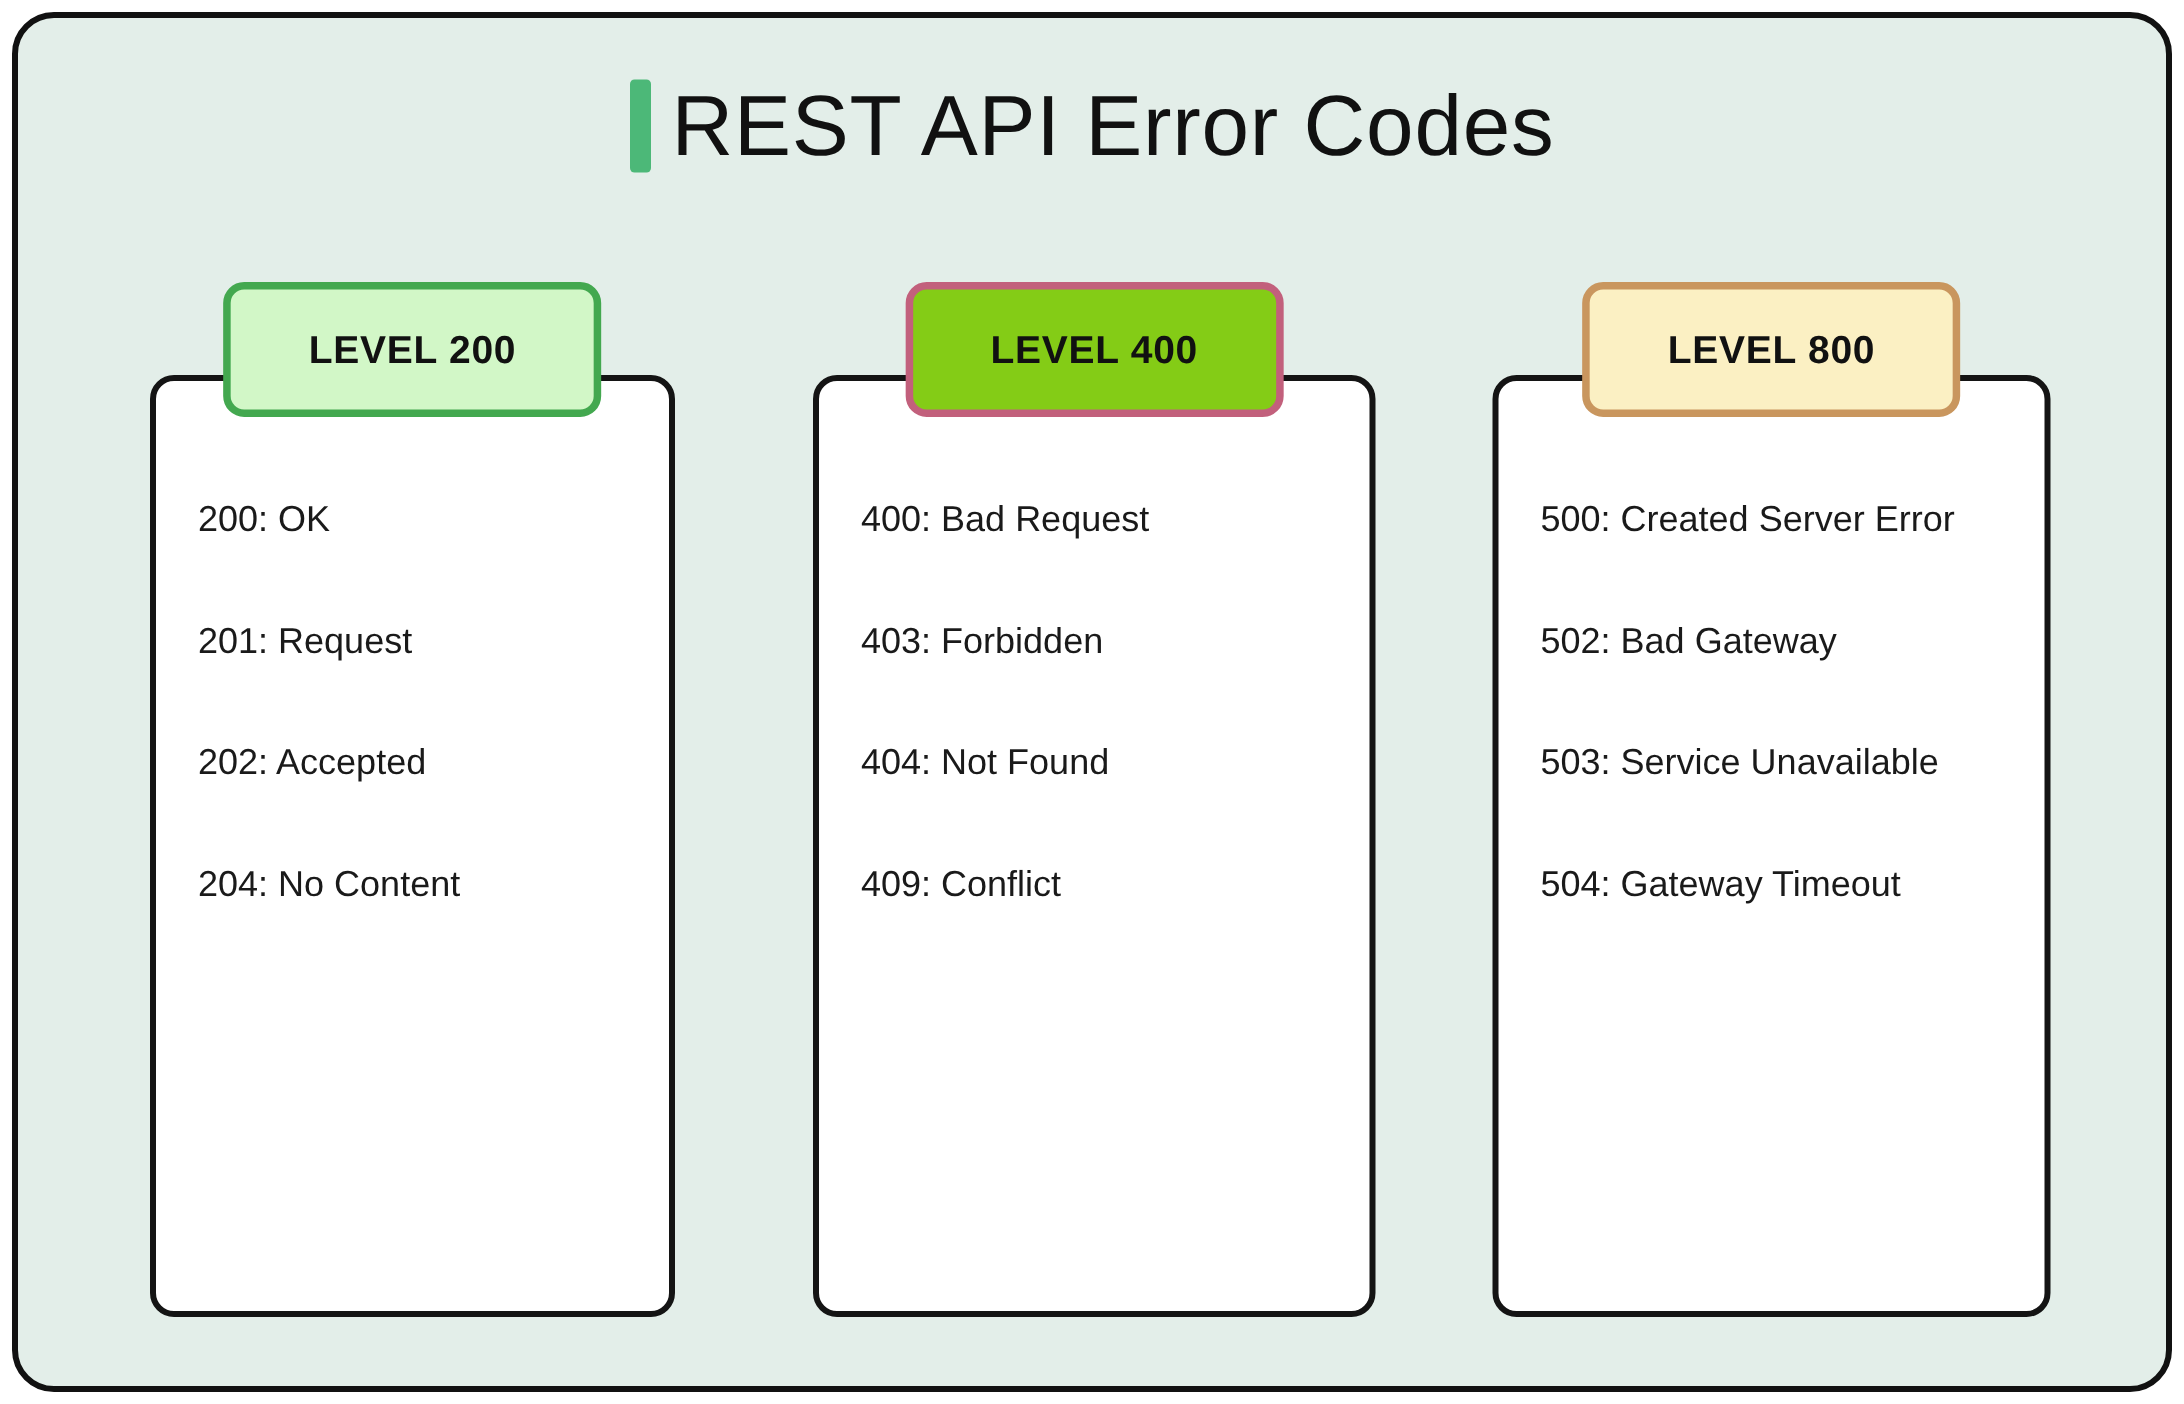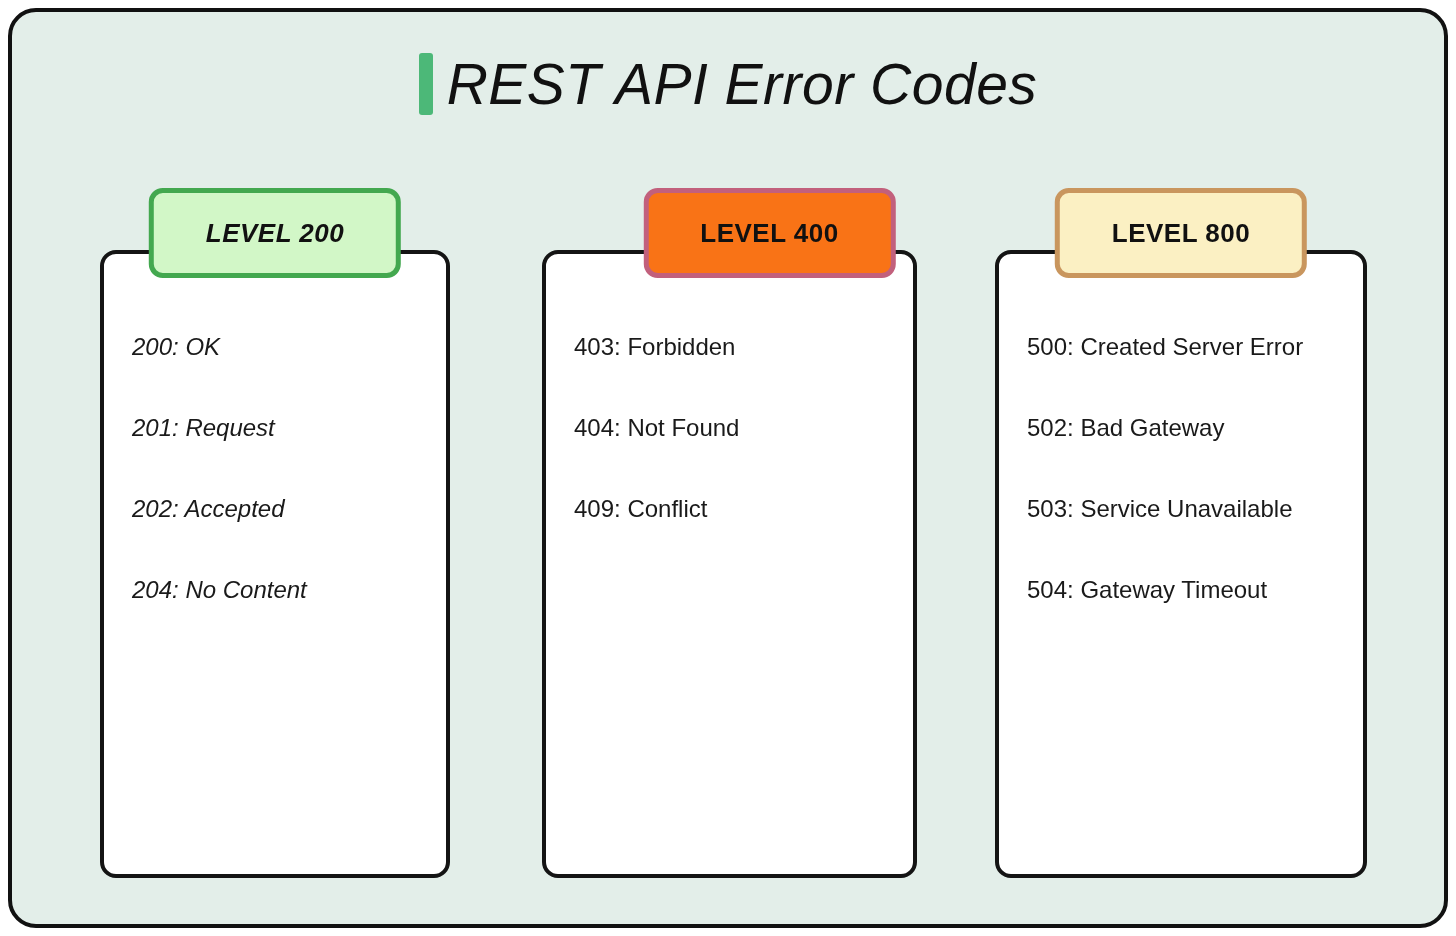--- a/index.html
+++ b/index.html
@@ -30,32 +30,31 @@
     width: 14px; height: 62px;
     border-radius: 3px;
     flex: 0 0 auto;
   }
   .title-text {
     font-size: 57px;
     font-weight: 500;
     color: #111111;
     letter-spacing: 0.5px;
     white-space: nowrap;
-    font-style: italic;
   }
   .card {
     position: absolute;
     top: 238px;
     height: 628px;
     border: 4px solid #141414;
     border-radius: 16px;
     box-sizing: border-box;
     padding: 52px 28px 0 28px;
   }
-  .card-200 { left: 88px;  width: 350px; font-style: italic; }
+  .card-200 { left: 88px;  width: 350px; }
   .card-400 { left: 530px; width: 375px; }
   .card-500 { left: 983px; width: 372px; }
   .badge {
     position: absolute;
     top: -66px;
     left: 50%;
     transform: translateX(-50%);
     height: 90px;
     box-sizing: border-box;
     border: 5px solid;
@@ -91,21 +90,22 @@
 
   <div class="card card-200" style="background: rgb(255, 255, 255);">
     <div class="badge" style="background: rgb(210, 247, 199); border-color: rgb(67, 168, 79);">LEVEL 200</div>
     <div class="item">200: OK</div>
     <div class="item">201: Request</div>
     <div class="item">202: Accepted</div>
     <div class="item">204: No Content</div>
   </div>
 
   <div class="card card-400" style="background: rgb(255, 255, 255);">
-    <div class="badge" style="background: #f97316; border-color: rgb(194, 96, 124); margin-left: 40px;">LEVEL 400</div>
+    <div class="badge" style="background: #84cc16; border-color: rgb(194, 96, 124);">LEVEL 400</div>
+    <div class="item">400: Bad Request</div>
     <div class="item">403: Forbidden</div>
     <div class="item">404: Not Found</div>
     <div class="item">409: Conflict</div>
   </div>
 
   <div class="card card-500" style="background: rgb(255, 255, 255);">
     <div class="badge" style="background: rgb(251, 240, 195); border-color: rgb(201, 150, 94);">LEVEL 800</div>
     <div class="item">500: Created Server Error</div>
     <div class="item">502: Bad Gateway</div>
     <div class="item">503: Service Unavailable</div>

